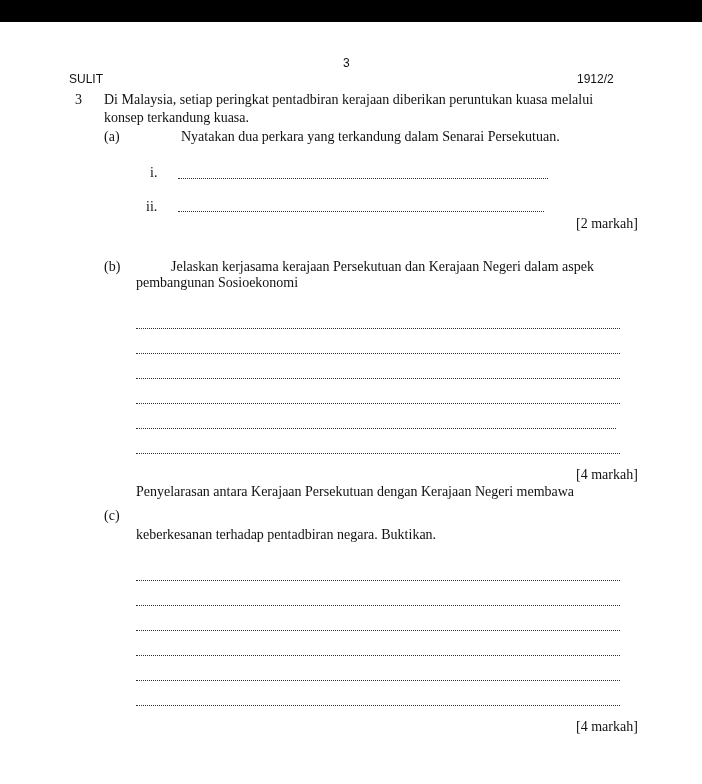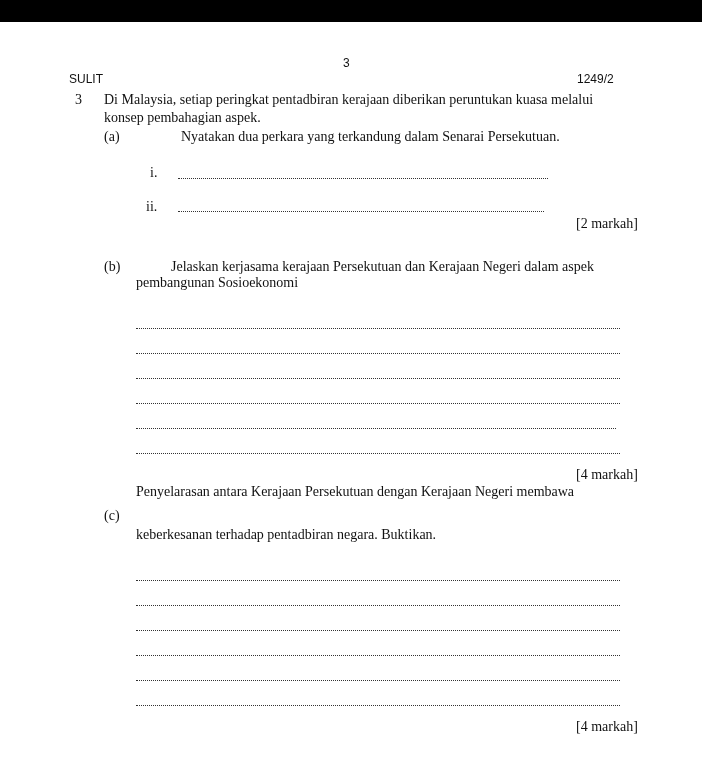--- a/index.html
+++ b/index.html
@@ -10,25 +10,25 @@
   .serif { font-family:"Liberation Serif", serif; font-size:14px; }
   .dots { position:absolute; height:0; border-top:1px dotted #333; }
 </style>
 </head>
 <body>
 
 <div class="topbar"></div>
 
 <div class="abs calibri" style="left:343px;top:56px;">3</div>
 <div class="abs calibri" style="left:69px;top:72px;text-align:right;">SULIT</div>
-<div class="abs calibri" style="left:577px;top:72px;">1249/2</div>
+<div class="abs calibri" style="left:577px;top:72px;">1912/2</div>
 
 <div class="abs serif" style="left:75px;top:92px;">3</div>
 <div class="abs serif" style="left:104px;top:92px;">Di Malaysia, setiap peringkat pentadbiran kerajaan diberikan peruntukan kuasa melalui</div>
-<div class="abs serif" style="left:104px;top:110px;">konsep pembahagian aspek.</div>
+<div class="abs serif" style="left:104px;top:110px;">konsep terkandung kuasa.</div>
 
 <div class="abs serif" style="left:104px;top:129px;">(a)</div>
 <div class="abs serif" style="left:136px;top:129px;margin-left:45px;">Nyatakan dua perkara yang terkandung dalam Senarai Persekutuan.</div>
 <div class="abs serif" style="left:150px;top:165px;">i.</div>
 <div class="dots" style="left:178px;top:178px;width:370px;"></div>
 <div class="abs serif" style="left:146px;top:199px;">ii.</div>
 <div class="dots" style="left:178px;top:211px;width:366px;"></div>
 <div class="abs serif" style="left:576px;top:216px;">[2 markah]</div>
 
 <div class="abs serif" style="left:104px;top:259px;">(b)</div>

